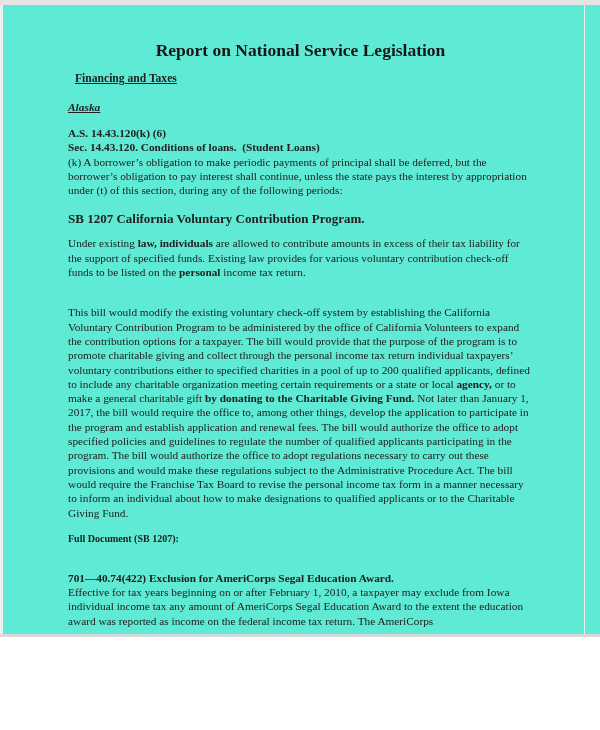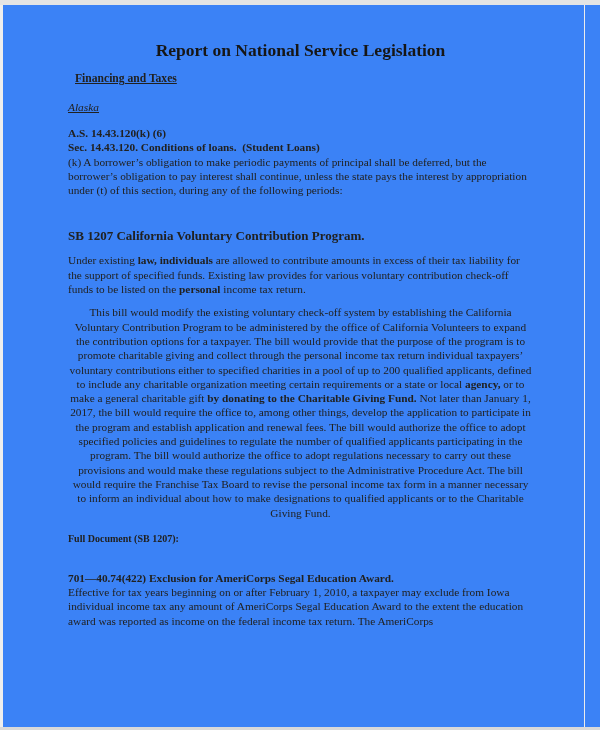--- a/index.html
+++ b/index.html
@@ -3,22 +3,22 @@
 <meta charset="utf-8">
 <style>
   html, body {
     margin: 0;
     padding: 0;
     background: #ffffff;
   }
   .page {
     position: relative;
     width: 600px;
-    height: 730px;
-    background: #3b82f6;
+    height: 637px;
+    background: #5eead4;
     overflow: hidden;
     font-family: "Liberation Serif", "DejaVu Serif", serif;
     color: #212120;
   }
   .edge { position: absolute; }
   .edge-top    { top: 0; left: 0; width: 600px; height: 5px; background: #e4e4e4; }
   .edge-left   { top: 5px; left: 0; width: 3px; bottom: 3px; background: #eeeeee; }
   .edge-right  { top: 5px; left: 584px; width: 1px; bottom: 3px; background: #ececec; }
   .edge-bottom { left: 0; bottom: 0; width: 600px; height: 3px; background: #d9d9d9; }
 
@@ -42,41 +42,41 @@
     margin: 0 0 16px 7px;
     font-size: 11.6px;
     line-height: 13px;
     font-weight: bold;
     text-decoration: underline;
   }
   .state-heading {
     margin: 0 0 12px 0;
     font-size: 11.4px;
     line-height: 13px;
-    font-weight: normal;
+    font-weight: bold;
     font-style: italic;
     text-decoration: underline;
   }
   .block, .para {
     font-size: 11.3px;
     line-height: 14.3px;
     margin: 0;
   }
   .bold { font-weight: bold; }
   .pre  { white-space: pre-wrap; }
   .first-indent { text-indent: 48px; }
-  .alaska-block { margin-bottom: 32px; }
+  .alaska-block { margin-bottom: 15px; }
   .bill-heading {
     margin: 0 0 10px 0;
     font-size: 13px;
     line-height: 14px;
     font-weight: bold;
   }
-  .para1 { margin-bottom: 9px; }
-  .para2 { margin-bottom: 13px; text-align: center; }
+  .para1 { margin-bottom: 26px; }
+  .para2 { margin-bottom: 13px; }
   .hl { font-weight: bold; }
   .full-doc {
     margin: 0 0 26px 0;
     font-size: 10px;
     line-height: 12px;
     font-weight: bold;
   }
 </style>
 </head>
 <body>

